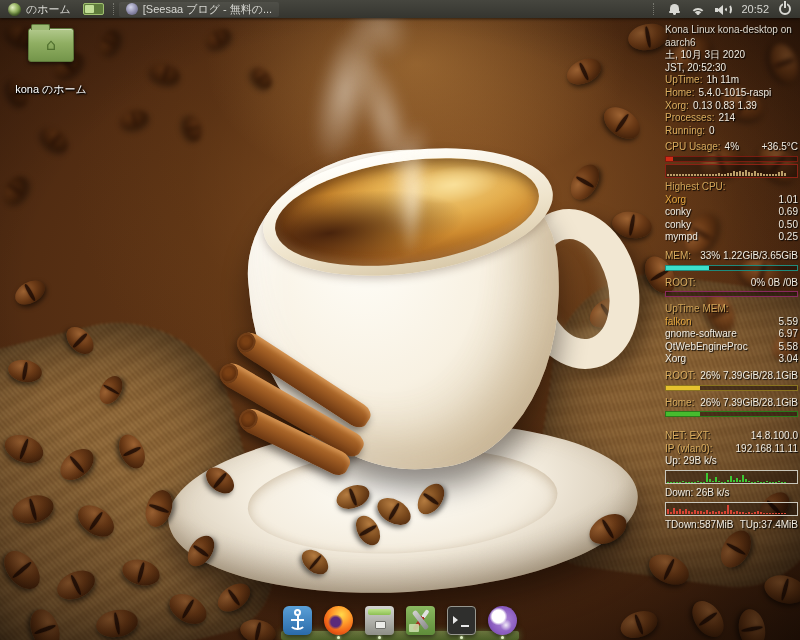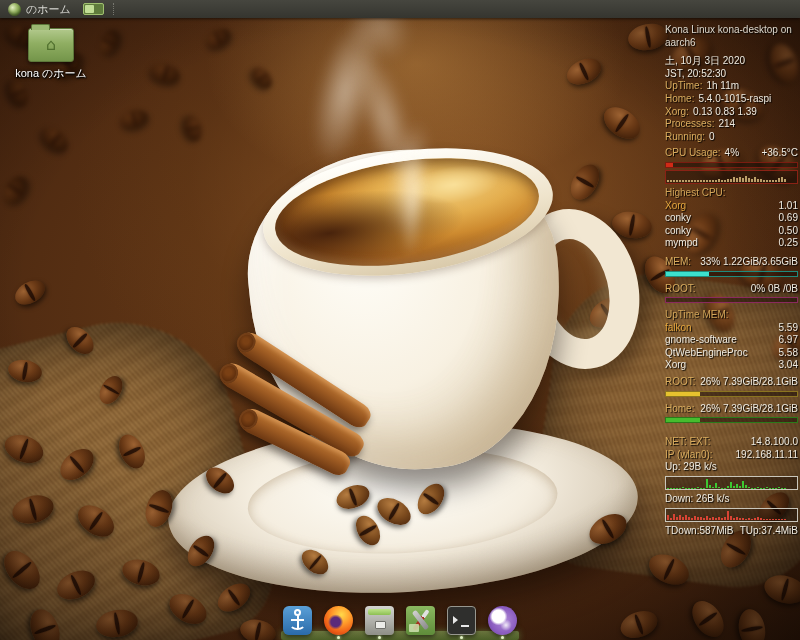--- a/index.html
+++ b/index.html
@@ -126,27 +126,27 @@
   .power .pbar { position:absolute; top:-2px; left:50%; transform:translateX(-50%); width:2px; height:7px; background:#d8d8d3; }
 
   
   #home-icon { position:absolute; left:6px; top:28px; width:90px; text-align:center; z-index:10; }
   .folder { width:46px; height:34px; margin:0 auto; position:relative; border-radius:3px;
     background:linear-gradient(180deg,#b2c98c 0%,#8fae62 45%,#74954a 100%);
     border:1px solid #5d783a; box-shadow:0 2px 4px rgba(0,0,0,.55), inset 0 1px 0 rgba(255,255,255,.4); }
   .folder::before { content:""; position:absolute; top:-5px; left:2px; width:17px; height:5px;
     background:#9cb872; border:1px solid #5d783a; border-bottom:none; border-radius:2px 2px 0 0; }
   .folder .glyph { font-family:"DejaVu Sans",sans-serif; font-size:16px; color:#50702e; line-height:32px; }
-  .icon-label { margin-top:4px; font-size:11px; color:#fff;
+  .icon-label { margin-top:20px; font-size:11px; color:#fff;
     text-shadow:0 1px 2px #000, 0 0 4px #000, 1px 1px 1px #000; }
 
   
   #conky { position:absolute; top:24px; right:2px; width:133px; z-index:20;
     font-size:10px; line-height:12.6px; color:#eeeae0; text-shadow:1px 1px 1px rgba(0,0,0,.95); }
-  #conky .title { color:#ddd8cd; margin-bottom:6px; }
+  #conky .title { color:#ddd8cd; }
   .c-line { white-space:nowrap; }
   .c-row { display:flex; justify-content:space-between; white-space:nowrap; }
   .lbl { color:#d8ac5f; margin-right:4px; }
   .sec { color:#cfa358; }
   .gold { color:#e2a53e; }
   .bar { height:6px; border:1px solid; background:rgba(20,8,4,.5); margin:2px 0 2px; }
   .bar i { display:block; height:100%; width:0; }
   #cpu-bar { border-color:#7a1c10; } #cpu-bar i { background:#d02a16; }
   #mem-bar { border-color:#1f8a7c; } #mem-bar i { background:#3ce0cc; }
   #swap-bar { border-color:#8a2a5e; } #swap-bar i { background:#c04a8a; }
@@ -297,20 +297,49 @@
 
   <div id="panel">
     <div id="menu-btn">
       <span class="menu-orb"></span>
       <span>のホーム</span>
     </div>
     <div id="ws-switch">
         <i></i>
       </div>
     <div class="psep"></div>
+    <div id="task-btn">
+      <span class="globe"></span>
+      <span id="task-title">[Seesaa ブログ - 無料の...</span>
+    </div>
+    <div id="tray">
+      <div class="psep"></div>
+      <span class="bell">
+        <i class="bcup"></i>
+          <i class="bskirt"></i>
+          <i class="bclap"></i>
+      </span>
+      <span class="wifi">
+        <i class="a1"></i>
+          <i class="a2"></i>
+          <i class="adot"></i>
+      </span>
+      <span class="vol">
+        <i class="vbox"></i>
+          <i class="vtri"></i>
+          <i class="w1"></i>
+          <i class="w2"></i>
+      </span>
+      <span>20:52</span>
+      <span class="power">
+        <i class="pring"></i>
+          <i class="pnotch"></i>
+          <i class="pbar"></i>
+      </span>
+    </div>
   </div>
 
   <div id="home-icon">
     <div class="folder"><span class="glyph">⌂</span></div>
     <div class="icon-label">kona のホーム</div>
   </div>
 
   <div id="conky">
     <div class="title">Kona Linux kona-desktop on aarch6</div>
     <div class="c-line">土, 10月 3日 2020</div>

